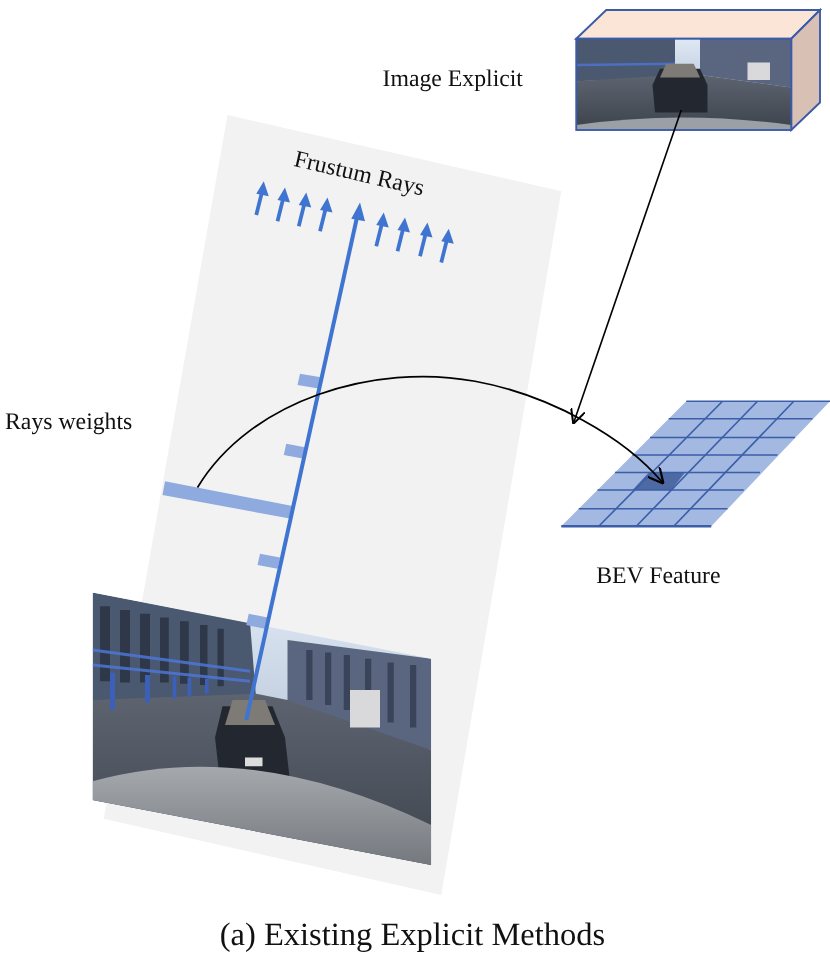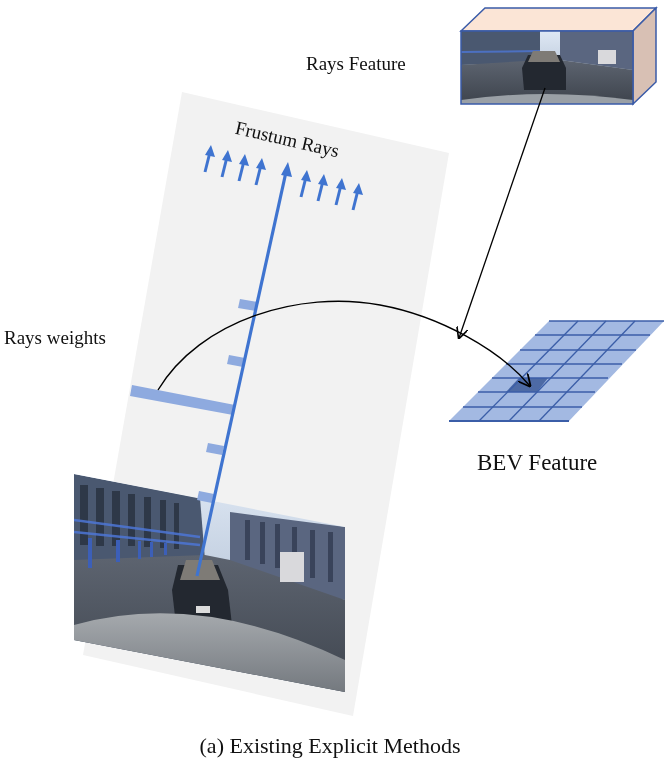--- a/index.html
+++ b/index.html
@@ -2,23 +2,23 @@
 <html><head>
 <meta charset="utf-8">
 <style>
   html, body { margin: 0; padding: 0; background: #ffffff; }
   body { width: 664px; height: 768px; position: relative; overflow: hidden;
          font-family: "Liberation Serif", "DejaVu Serif", serif; }
   #canvas { position: absolute; left: 0; top: 0; }
   .label { position: absolute; color: #111; font-family: "Liberation Serif", "DejaVu Serif", serif; white-space: nowrap; }
   #lbl-image-feature { left: 306px; top: 53px; font-size: 19px; }
   #lbl-depth { left: 4px; top: 327px; font-size: 19px; }
-  #lbl-bev { left: 477px; top: 450px; font-size: 23px; }
+  #lbl-bev { left: 477px; top: 450px; font-size: 19px; }
   #lbl-frustum { left: 238px; top: 117px; font-size: 19px; transform: rotate(13deg); transform-origin: left top; }
-  #lbl-caption { left: 0; width: 660px; text-align: center; top: 733px; font-size: 22px; }
+  #lbl-caption { left: 0; width: 660px; text-align: center; top: 733px; font-size: 26px; }
 </style>
 </head>
 <body>
 
 <svg id="canvas" width="664" height="768" viewBox="0 0 664 768">
   <defs>
     <linearGradient id="sky" x1="0" y1="0" x2="0" y2="1">
       <stop offset="0" stop-color="#dfe8f4"></stop>
       <stop offset="1" stop-color="#9fb1c8"></stop>
     </linearGradient>
@@ -176,17 +176,17 @@
       <line x1="606" y1="321" x2="509" y2="421"></line>
       <line x1="635" y1="321" x2="539" y2="421"></line>
     </g>
   </g>
 
   <line x1="545" y1="88" x2="459" y2="338" stroke="#000" stroke-width="1.3" marker-end="url(#arrowhead)"></line>
 
   <path d="M158,390 C200,320 300,290 380,305 C440,316 500,350 530,386" fill="none" stroke="#000" stroke-width="1.4" marker-end="url(#arrowhead)"></path>
 </svg>
 
-<div class="label" id="lbl-image-feature">Rays Feature</div>
+<div class="label" id="lbl-image-feature">Image Explicit</div>
 <div class="label" id="lbl-frustum">Frustum Rays</div>
 <div class="label" id="lbl-depth">Rays weights</div>
 <div class="label" id="lbl-bev">BEV Feature</div>
 <div class="label" id="lbl-caption">(a) Existing Explicit Methods</div>
 
 </body></html>

